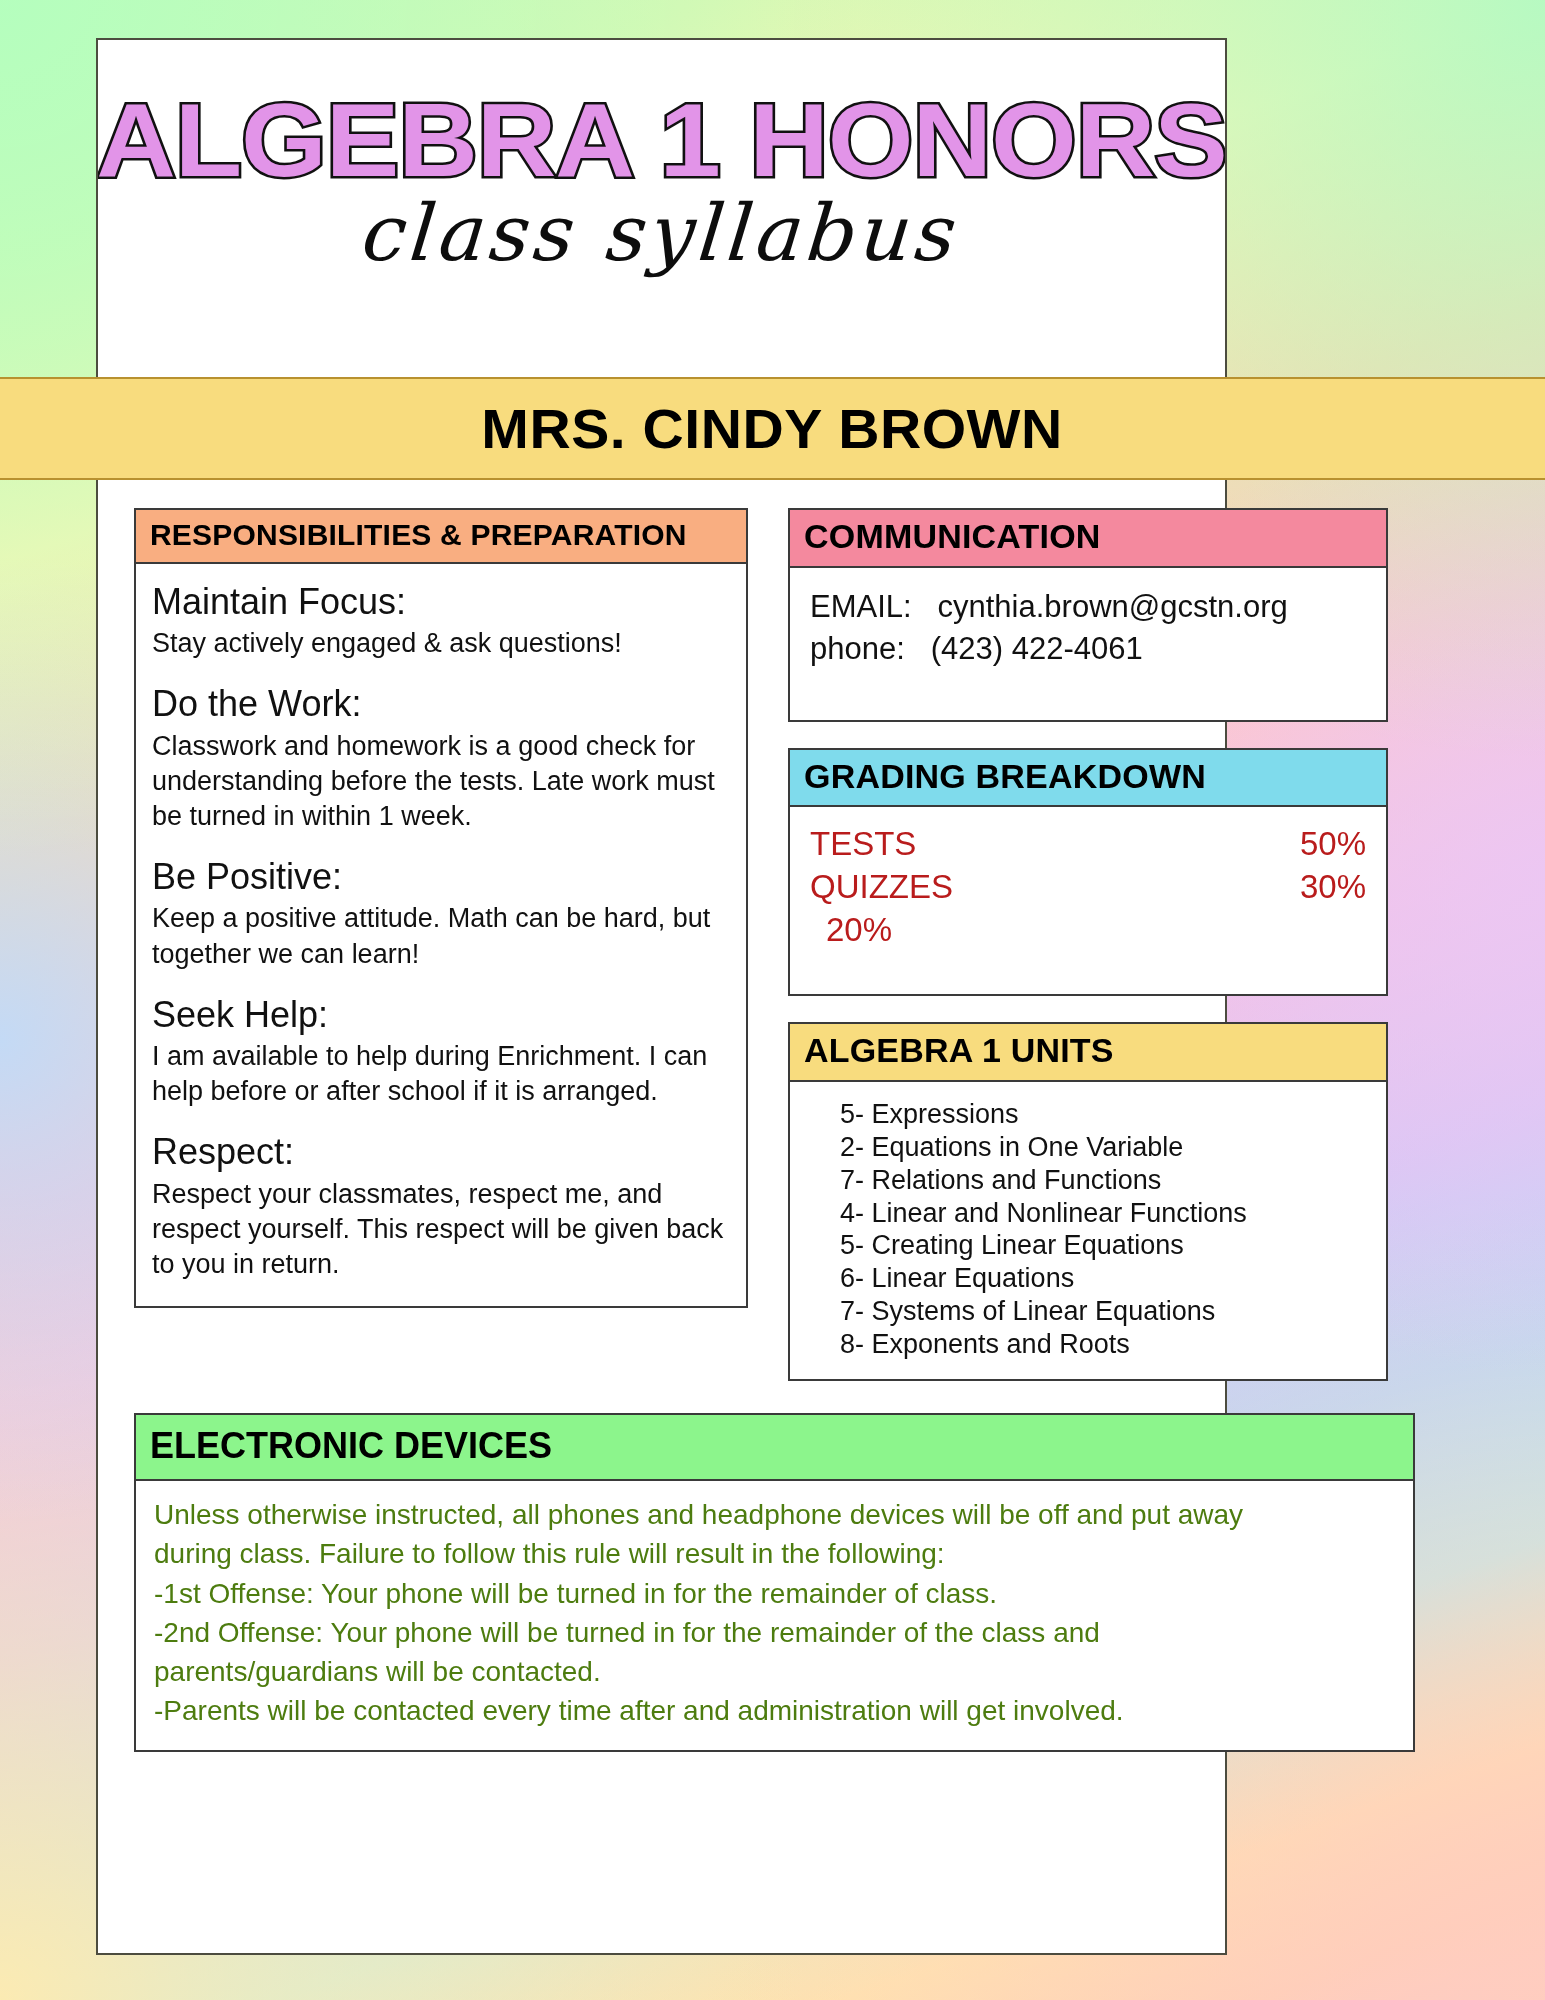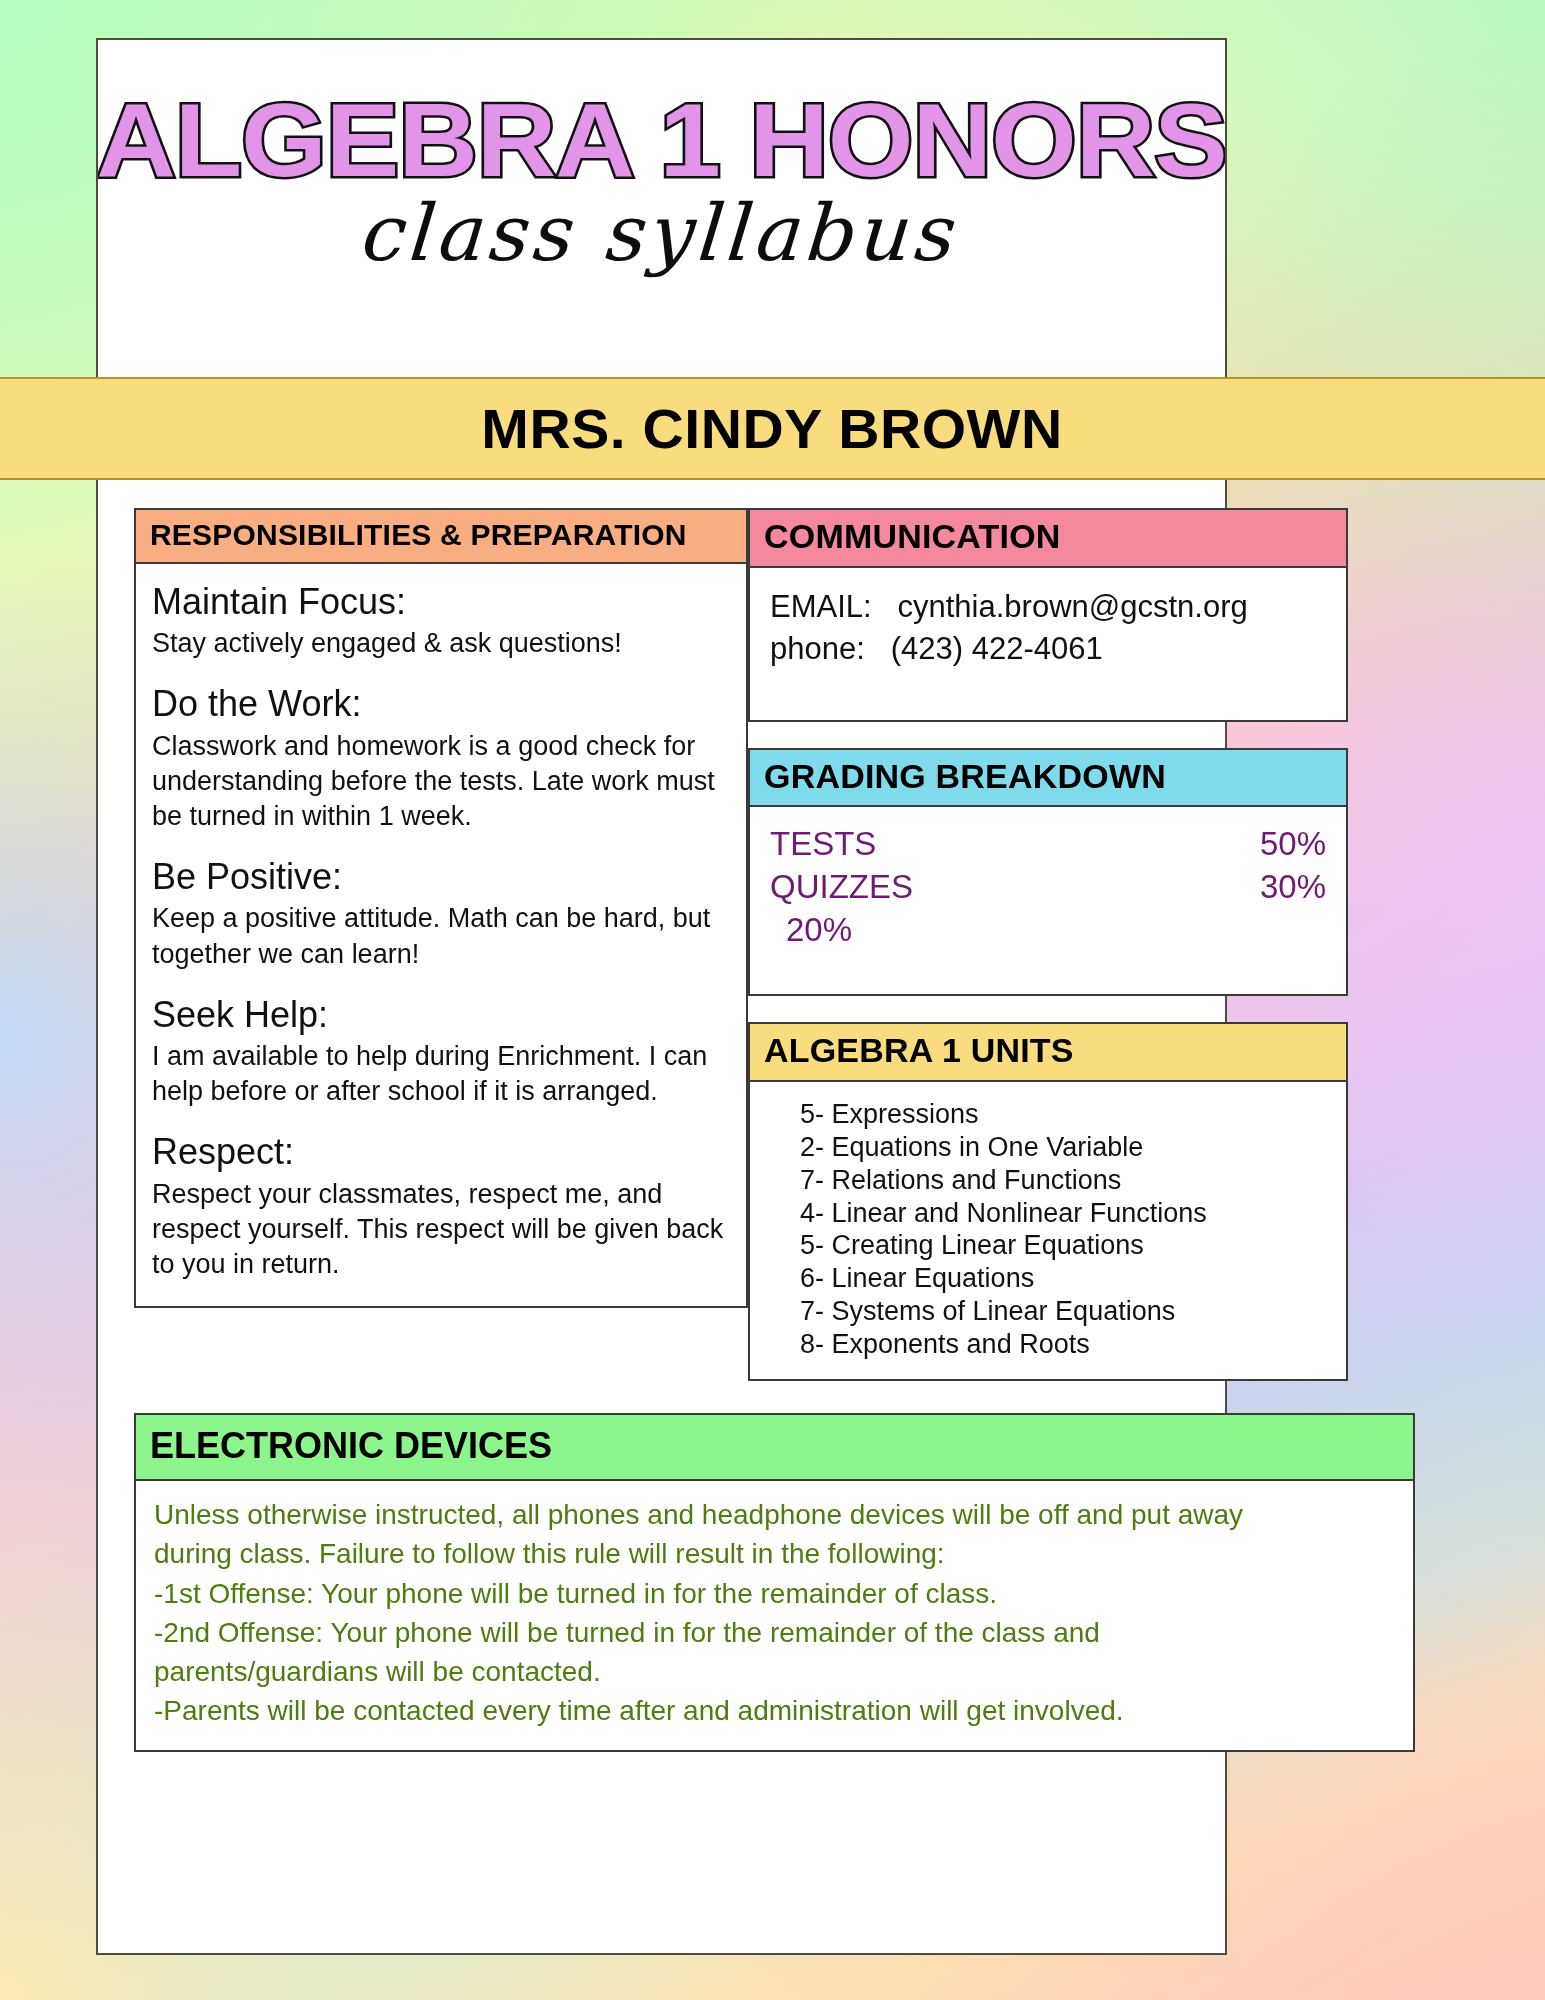--- a/index.html
+++ b/index.html
@@ -130,20 +130,21 @@
   
   .content {
     position: absolute;
     left: 36px;
     top: 468px;
     width: 1281px;
     height: 1400px;
   }
   .cols {
     display: flex;
+    gap: 40px;
     align-items: flex-start;
   }
   .col-left  { width: 614px; flex: none; }
   .col-right { width: 600px; flex: none; }
 
   .card {
     border: 2px solid #3a3a3a;
     background: #ffffff;
     box-sizing: border-box;
     margin-bottom: 26px;
@@ -199,21 +200,21 @@
   .comm-label { letter-spacing: 0px; }
 
   
   .grade-body { padding: 16px 20px 42px 20px; }
   .grade-row {
     display: flex;
     justify-content: space-between;
     align-items: baseline;
     font-size: 33px;
     line-height: 1.30;
-    color: #701a75;
+    color: #b91c1c;
     white-space: nowrap;
   }
   .grade-name { }
   .grade-pct { margin-left: 16px; }
 
   
   .units-body { padding: 16px 10px 18px 50px; }
   .unit-row {
     font-size: 27px;
     line-height: 1.22;

